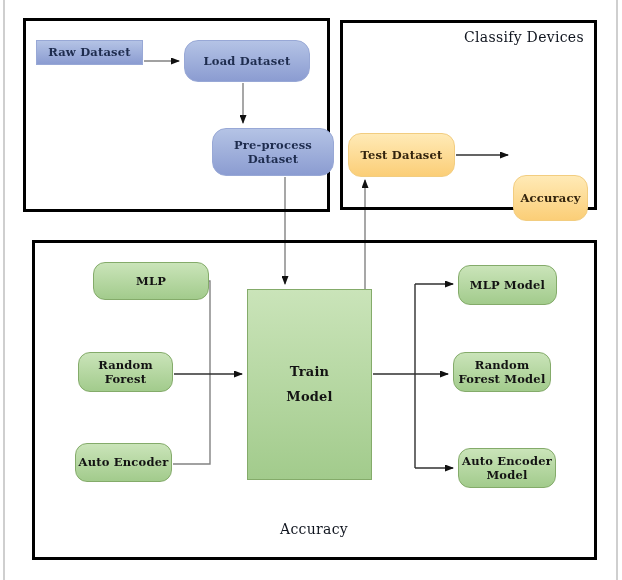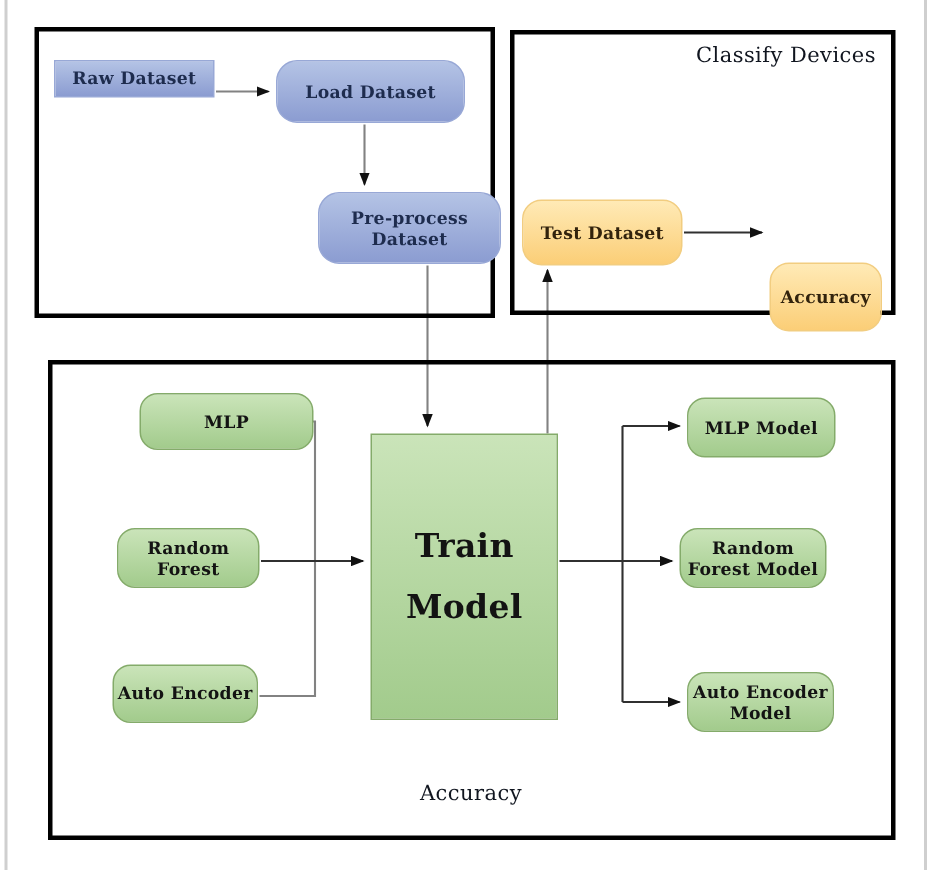--- a/index.html
+++ b/index.html
@@ -47,21 +47,21 @@
   .rounded{border-radius:14px;}
 
   #n-raw-dataset{left:36px;top:40px;width:107px;height:25px;border-radius:0;}
   #n-load-dataset{left:184px;top:40px;width:126px;height:42px;}
   #n-preprocess-dataset{left:188px;top:128px;width:122px;height:48px;margin-left:24px;}
   #n-test-dataset{left:348px;top:133px;width:107px;height:44px;}
   #n-accuracy{left:513px;top:135px;width:75px;height:46px;margin-top:40px;}
   #n-mlp{left:93px;top:262px;width:116px;height:38px;}
   #n-random-forest{left:78px;top:352px;width:95px;height:40px;}
   #n-auto-encoder{left:75px;top:443px;width:97px;height:39px;}
-  #n-train-model{left:247px;top:289px;width:125px;height:191px;border-radius:0;font-size:22px;line-height:1.85;}
+  #n-train-model{left:247px;top:289px;width:125px;height:191px;border-radius:0;font-size:13px;line-height:1.85;}
   #n-mlp-model{left:458px;top:265px;width:99px;height:40px;}
   #n-random-forest-model{left:453px;top:352px;width:98px;height:40px;}
   #n-auto-encoder-model{left:458px;top:448px;width:98px;height:40px;}
 
   .c-gray{stroke:#828282;stroke-width:1.4;fill:none;}
   .c-dark{stroke:#303030;stroke-width:1.4;fill:none;}
 </style>
 </head>
 <body>
 

